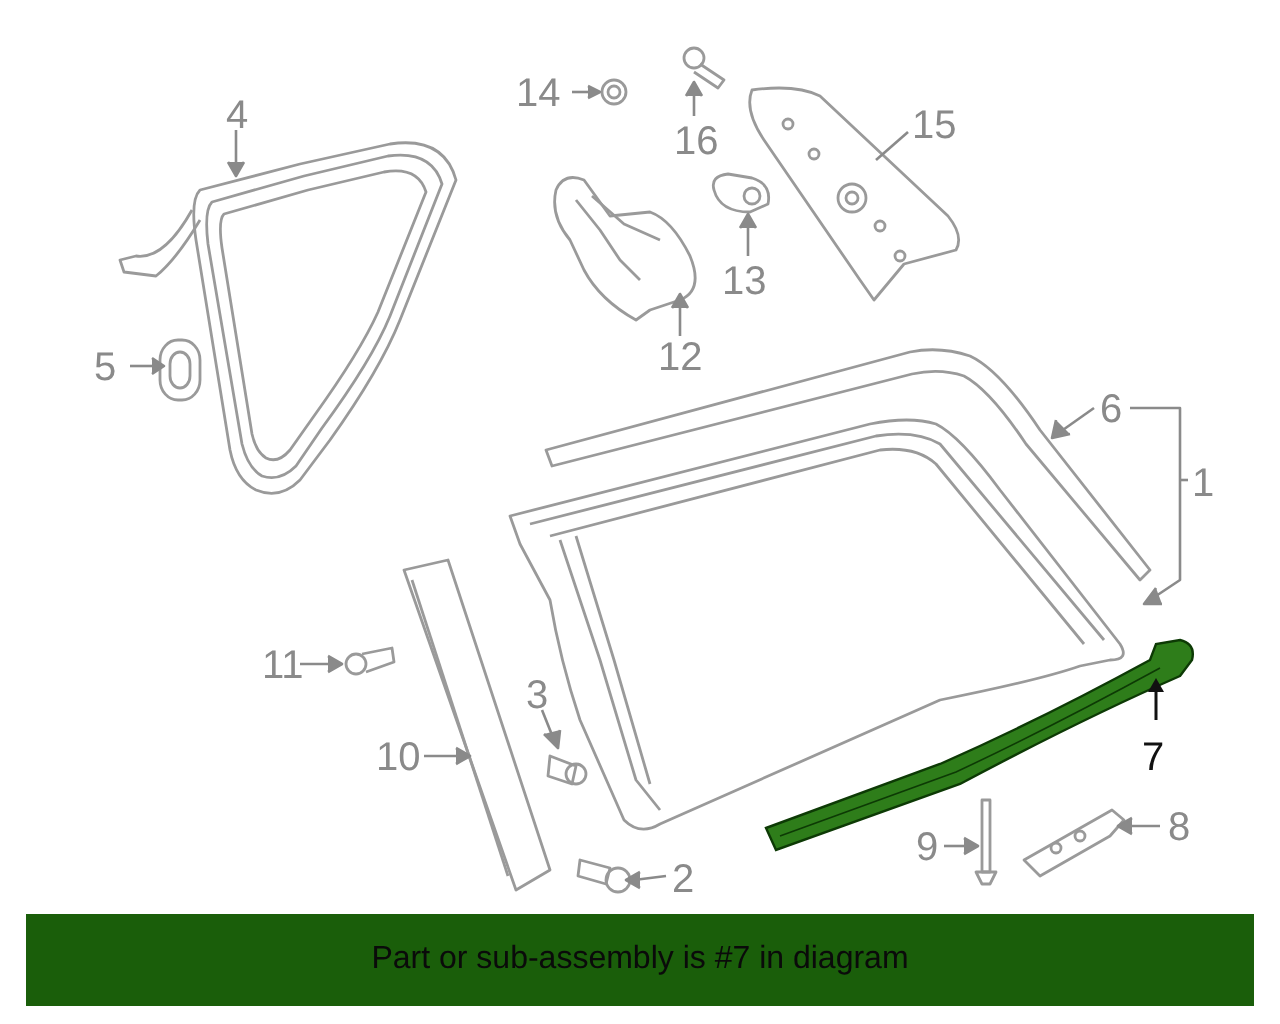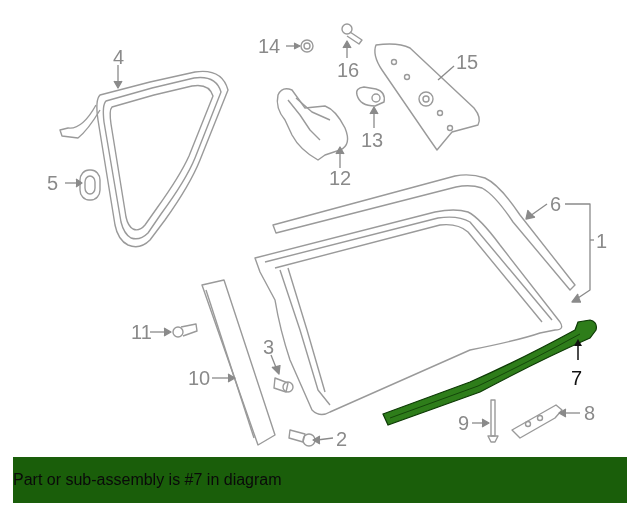--- a/index.html
+++ b/index.html
@@ -1,21 +1,21 @@
 <!DOCTYPE html>
 <html><head>
 <meta charset="utf-8">
 <style>
   html,body{margin:0;padding:0;background:#ffffff;}
   body{width:640px;height:512px;position:relative;overflow:hidden;font-family:"Liberation Sans",sans-serif;}
   #diagram{position:absolute;left:0;top:0;width:640px;height:455px;}
   .callout{font-family:"Liberation Sans",sans-serif;font-size:20px;fill:#8a8a8a;}
   .callout-hl{font-family:"Liberation Sans",sans-serif;font-size:20px;fill:#111111;}
   #banner{position:absolute;left:13px;top:457px;width:614px;height:46px;background:#1a5e0a;
-    display:flex;flex-direction:column;align-items:flex-start;justify-content:center;}
+    display:flex;flex-direction:column;align-items:center;justify-content:center;}
   #banner span{display:block;color:#0a0a0a;font-size:16px;line-height:18px;text-align:center;}
 </style>
 </head>
 <body>
 
 <svg id="diagram" viewBox="0 0 640 455" xmlns="http://www.w3.org/2000/svg">
   <g fill="none" stroke="#9a9a9a" stroke-width="1.4" stroke-linejoin="round">
 
     <g>
       <path d="M98,96 Q110,88 150,80 L200,72 Q225,68 232,90 L108,230 Q100,238 118,245 L130,248 Q142,250 145,235 Z" stroke="none"></path>

